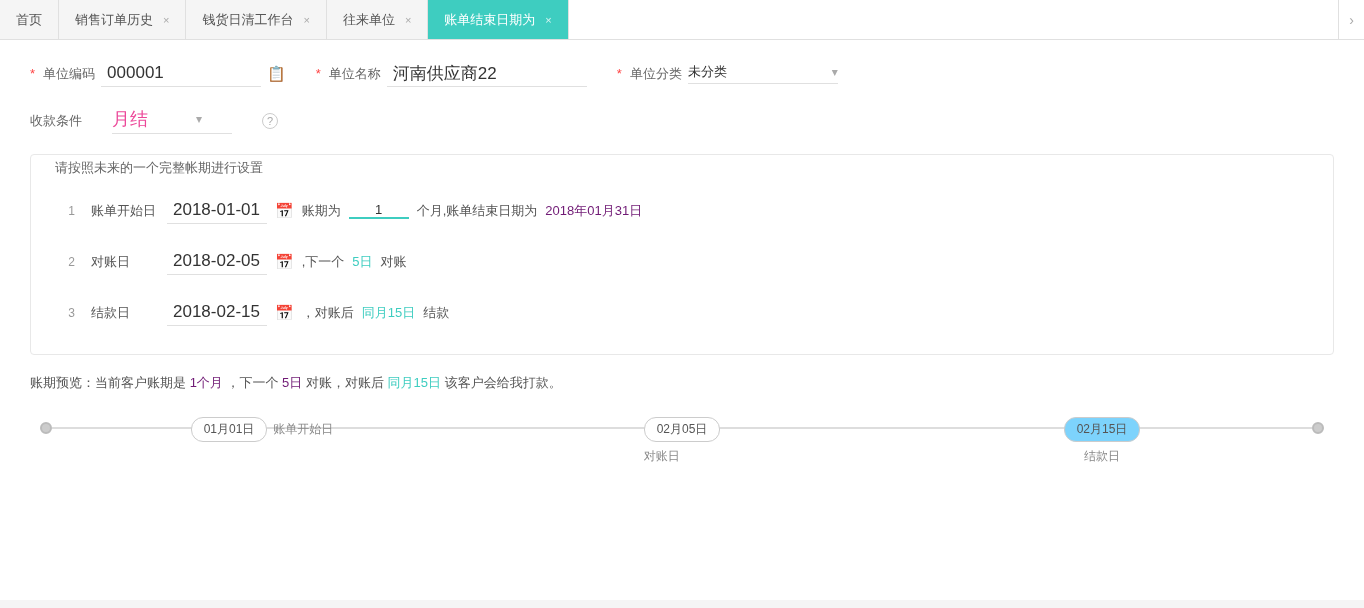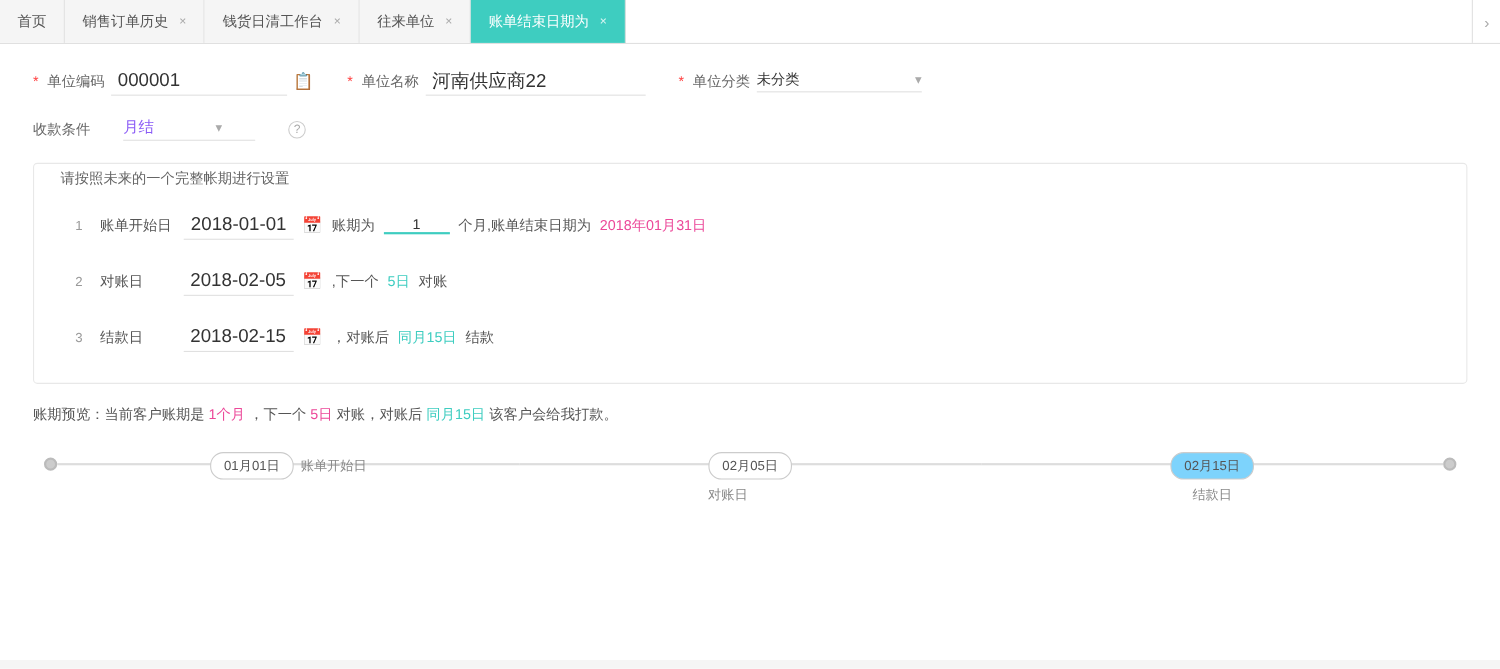--- a/index.html
+++ b/index.html
@@ -123,22 +123,22 @@
     }
 
     .select-wrapper {
       display: flex;
       align-items: center;
       border-bottom: 1px solid #e0e0e0;
       gap: 4px;
       padding-bottom: 2px;
     }
     .select-value {
-      font-size: 14px;
-      color: #8b5cf6;
+      font-size: 18px;
+      color: #ec4899;
       cursor: pointer;
       min-width: 80px;
     }
     .chevron-icon { color: #aaa; font-size: 12px; cursor: pointer; }
     .help-icon {
       width: 16px; height: 16px;
       border-radius: 50%;
       border: 1px solid #ccc;
       color: #aaa;
       display: flex; align-items: center; justify-content: center;
@@ -178,21 +178,21 @@
       white-space: nowrap;
     }
     .row-content {
       display: flex;
       align-items: center;
       gap: 8px;
       flex: 1;
       color: #555;
     }
     .highlight-teal { color: #3ecdc0; }
-    .highlight-orange { color: #ec4899; }
+    .highlight-orange { color: #701a75; }
 
     .month-input {
       border: none;
       border-bottom: 2px solid #3ecdc0;
       outline: none;
       width: 60px;
       font-size: 13px;
       text-align: center;
       color: #333;
     }
@@ -265,21 +265,21 @@
     <div class="help-icon">?</div>
   </div>
 
   <div class="setting-box">
     <div class="setting-title">请按照未来的一个完整帐期进行设置</div>
 
     <div class="setting-row">
       <span class="row-num">1</span>
       <span class="row-label">账单开始日</span>
       <div class="row-content">
-        <input class="input-field" type="text" value="2018-01-01" style="width: 100px; text-align: center;">
+        <input class="input-field" type="text" value="2018-01-01" style="width: 100px;">
         <span class="calendar-icon">📅</span>
         <span>账期为</span>
         <input class="month-input" type="text" value="1" style="">
         <span>个月,账单结束日期为</span>
         <span class="highlight-orange">2018年01月31日</span>
       </div>
     </div>
 
     <div class="setting-row">
       <span class="row-num">2</span>

